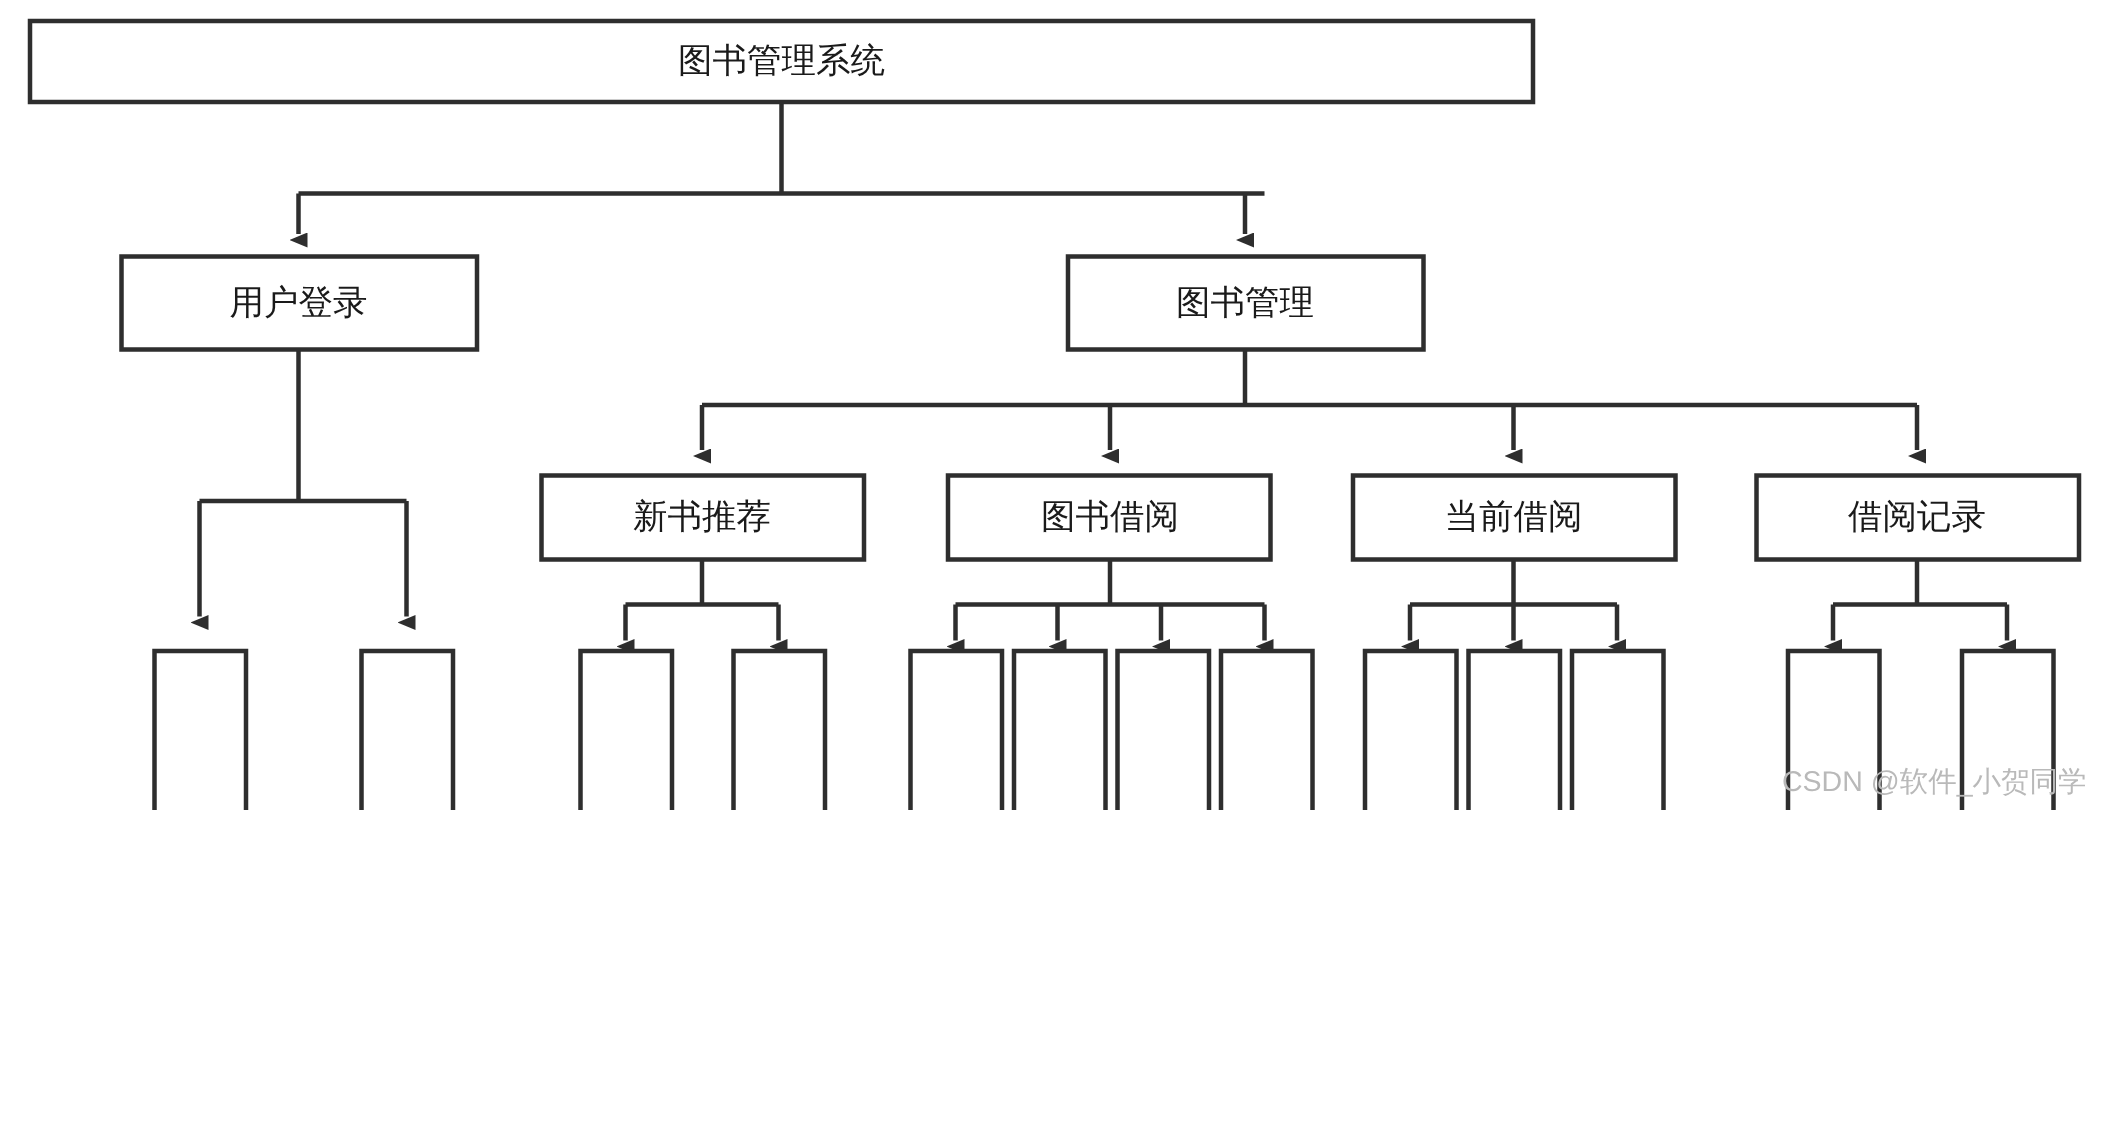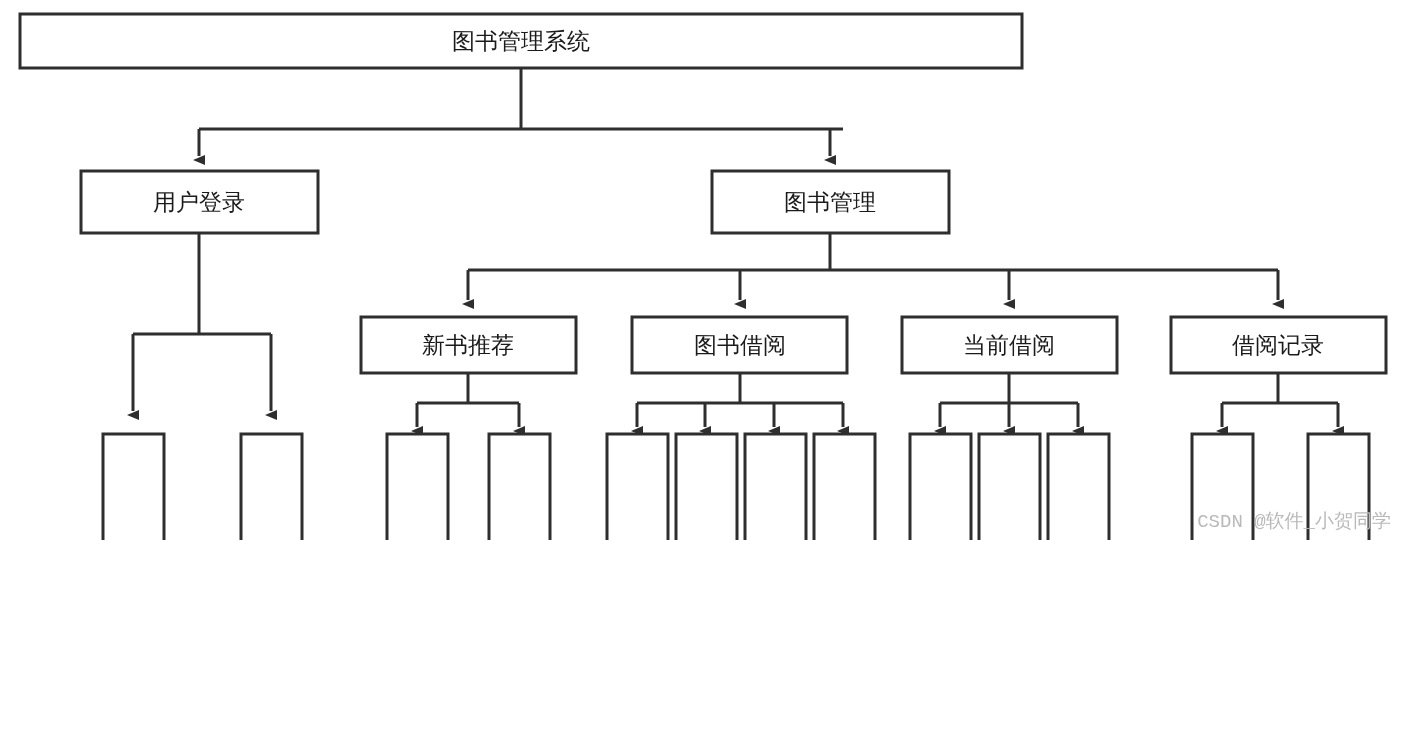--- a/index.html
+++ b/index.html
@@ -57,21 +57,21 @@
     display: flex;
     align-items: center;
     justify-content: center;
     white-space: nowrap;
     pointer-events: none;
   }
   .watermark {
     position: absolute;
     right: 14px;
     bottom: 6px;
-    font-family: Liberation Mono, monospace;
+    font-family: Liberation Sans, sans-serif;
     font-size: 19px;
     color: #b9b9b9;
     white-space: nowrap;
     text-align: right;
   }
 </style>
 </head>
 <body>
 
 <div id="diagram-root">

